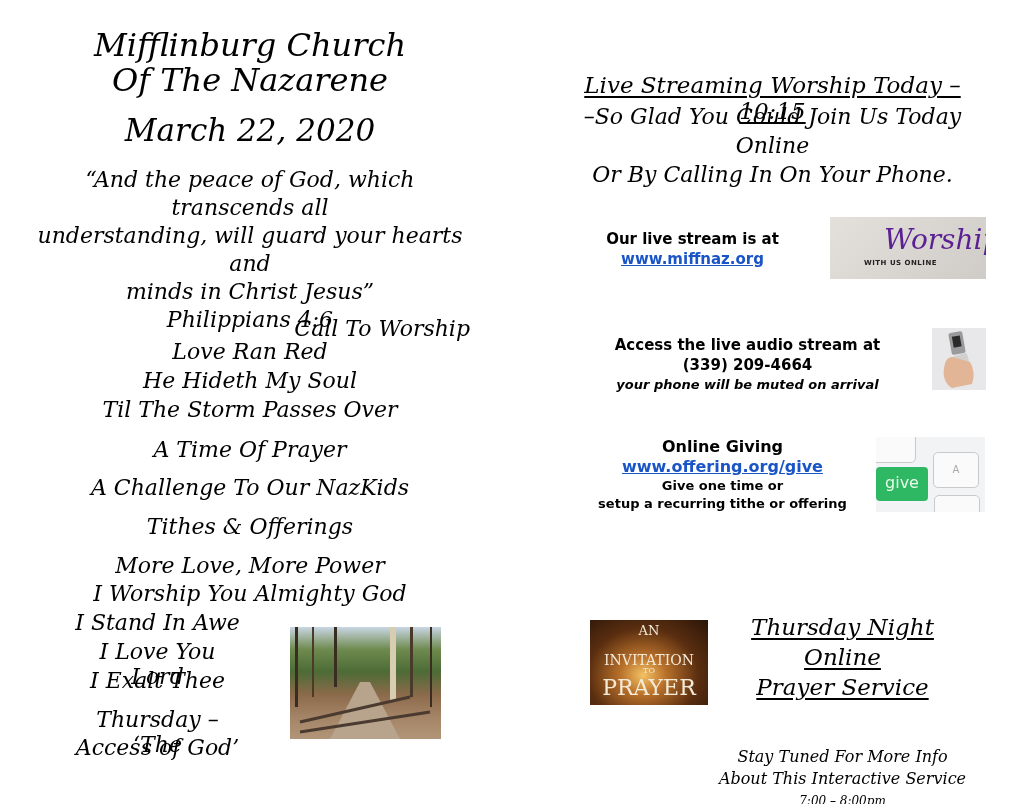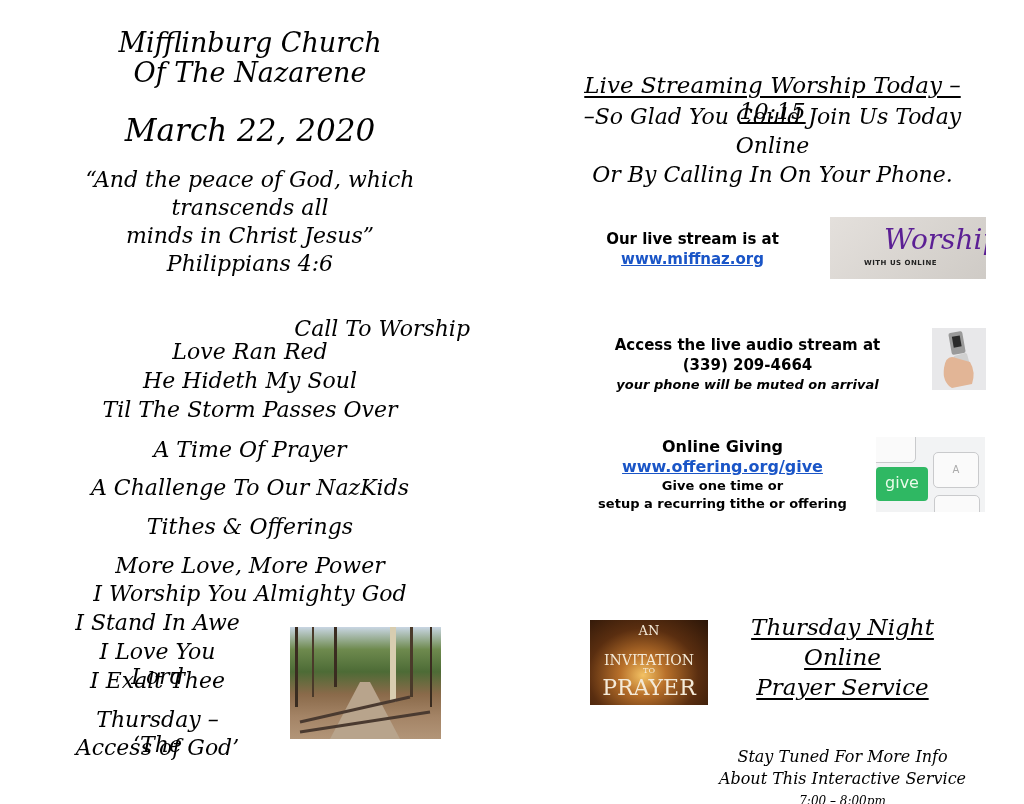--- a/index.html
+++ b/index.html
@@ -9,28 +9,29 @@
   .abs { position:absolute; }
   .center { text-align:center; }
   .lh { line-height:1.1; }
   a.link { color:#1a55c7; text-decoration:underline; font-weight:bold; }
   .img { position:absolute; overflow:hidden; }
   .u { text-decoration: underline; text-underline-offset: 3px; }
 </style>
 </head>
 <body>
 
-<div class="abs center script lh" style="left:40px; top:28px; width:420px; font-size:27px;">
+<div class="abs center script lh" style="left:40px; top:28px; width:420px; font-size:32px;">
   <div>Mifflinburg Church</div>
   <div>Of The Nazarene</div>
 </div>
 <div class="abs center script" style="left:40px; top:112px; width:420px; font-size:31px;">March 22, 2020</div>
 
 <div class="abs center script" style="left:30px; top:166px; width:440px; font-size:22px; line-height:28px;">
   <div>“And the peace of God, which transcends all</div>
+  <div>understanding, will guard your hearts and</div>
   <div>minds in Christ Jesus”</div>
   <div>Philippians 4:6</div>
 </div>
 
 <div class="abs center script" style="left:30px; top:300px; width:440px; font-size:22px;">
   <div style="position:absolute; top:16px; width:100%;text-align:right;">Call To Worship</div>
   <div style="position:absolute; top:39px; width:100%;">Love Ran Red</div>
   <div style="position:absolute; top:68px; width:100%;">He Hideth My Soul</div>
   <div style="position:absolute; top:97px; width:100%;">Til The Storm Passes Over</div>
   <div style="position:absolute; top:137px; width:100%;">A Time Of Prayer</div>

